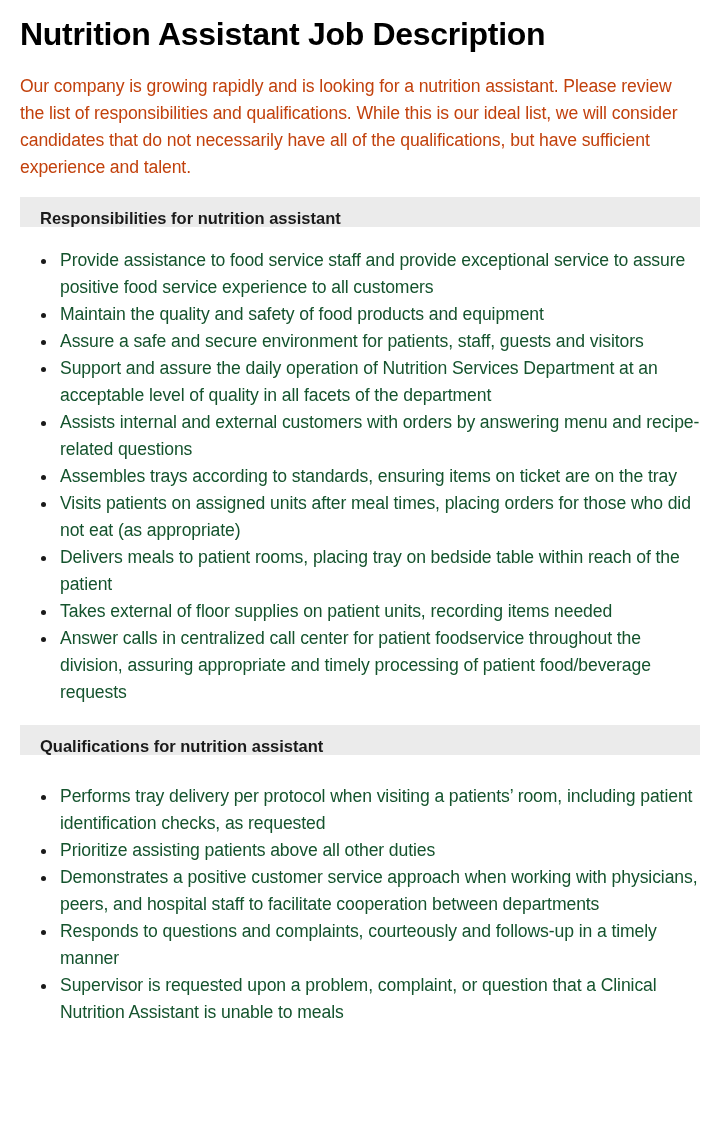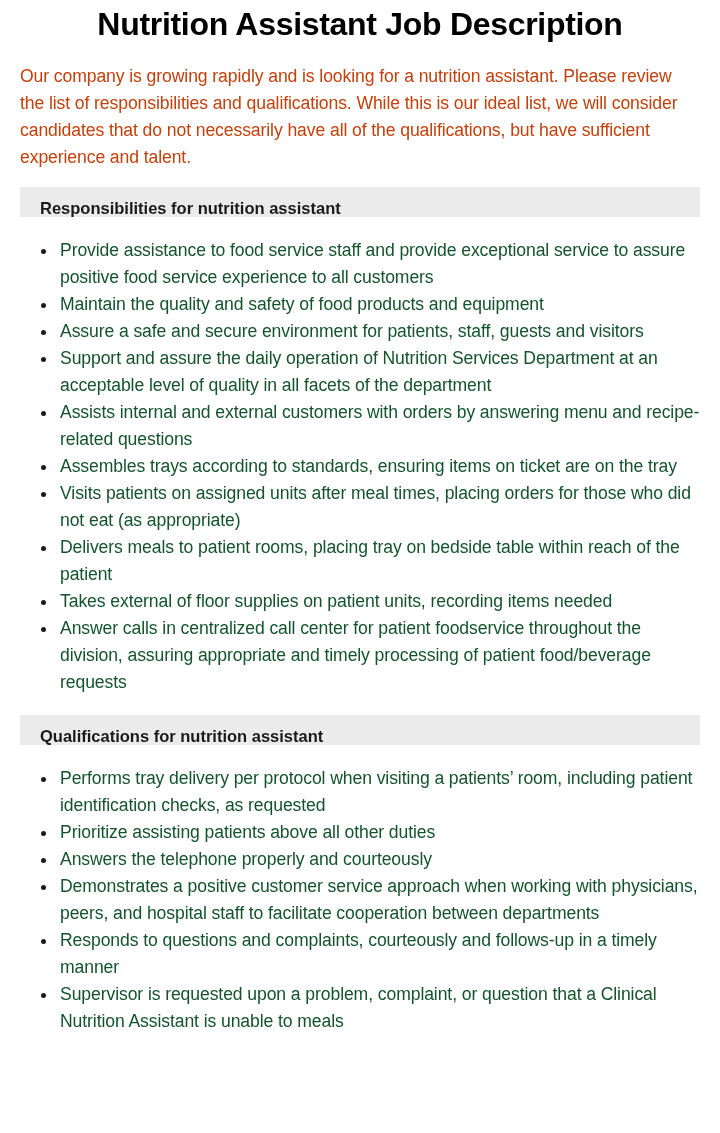--- a/index.html
+++ b/index.html
@@ -6,24 +6,23 @@
   body {
     width: 720px;
     height: 1133px;
     overflow: hidden;
     font-family: "Liberation Sans", "DejaVu Sans", sans-serif;
     color: #111111;
   }
   .page { padding: 0 20px 0 20px; box-sizing: border-box; width: 720px; }
   .title {
     margin: 0;
-    padding-top: 4px;
+    padding-top: 14px;
     height: 44px;
     line-height: 40px;
-    text-align: center;
     font-size: 32px;
     font-weight: bold;
     color: #000;
     letter-spacing: -0.3px;
   }
   .intro {
     margin: 15px 0 0 0;
     font-size: 17.6px;
     line-height: 27px;
     color: #c2410c;
@@ -56,21 +55,21 @@
     position: absolute;
     left: -19px;
     top: 12px;
     width: 5px;
     height: 5px;
     border-radius: 50%;
     background: #1a1a1a;
   }
   .list.resp { margin-top: 20px; }
   .section-header.qual { margin-top: 19px; }
-  .list.qual { margin-top: 20px; }
+  .list.qual { margin-top: 28px; }
 </style>
 </head>
 <body>
 
 <div class="page">
   <h1 class="title">Nutrition Assistant Job Description</h1>
   <p class="intro">Our company is growing rapidly and is looking for a nutrition assistant. Please review the list of responsibilities and qualifications. While this is our ideal list, we will consider candidates that do not necessarily have all of the qualifications, but have sufficient experience and talent.</p>
 
   <div class="section-header">Responsibilities for nutrition assistant</div>
   <ul class="list resp">
@@ -83,18 +82,17 @@
     <li><span class="bullet"></span><span>Visits patients on assigned units after meal times, placing orders for those who did not eat (as appropriate)</span></li>
     <li><span class="bullet"></span><span>Delivers meals to patient rooms, placing tray on bedside table within reach of the patient</span></li>
     <li><span class="bullet"></span><span>Takes external of floor supplies on patient units, recording items needed</span></li>
     <li><span class="bullet"></span><span>Answer calls in centralized call center for patient foodservice throughout the division, assuring appropriate and timely processing of patient food/beverage requests</span></li>
   </ul>
 
   <div class="section-header qual">Qualifications for nutrition assistant</div>
   <ul class="list qual">
     <li><span class="bullet"></span><span>Performs tray delivery per protocol when visiting a patients’ room, including patient identification checks, as requested</span></li>
     <li><span class="bullet"></span><span>Prioritize assisting patients above all other duties</span></li>
-    <li><span class="bullet"></span><span>Answers the telephone properly and courteously</span></li>
     <li><span class="bullet"></span><span>Demonstrates a positive customer service approach when working with physicians, peers, and hospital staff to facilitate cooperation between departments</span></li>
     <li><span class="bullet"></span><span>Responds to questions and complaints, courteously and follows-up in a timely manner</span></li>
     <li><span class="bullet"></span><span>Supervisor is requested upon a problem, complaint, or question that a Clinical Nutrition Assistant is unable to meals</span></li>
   </ul>
 </div>
 
 </body></html>

